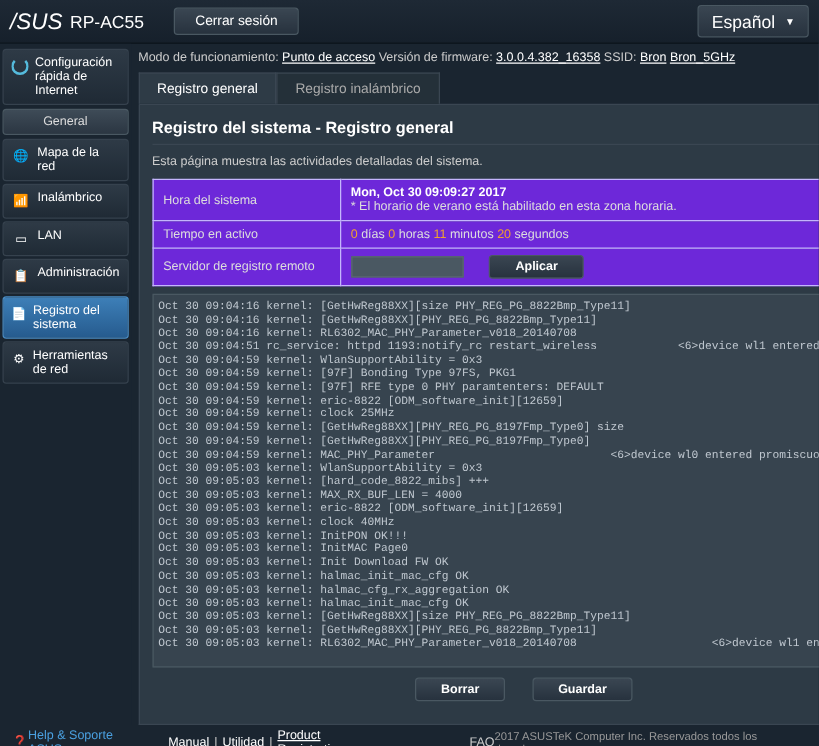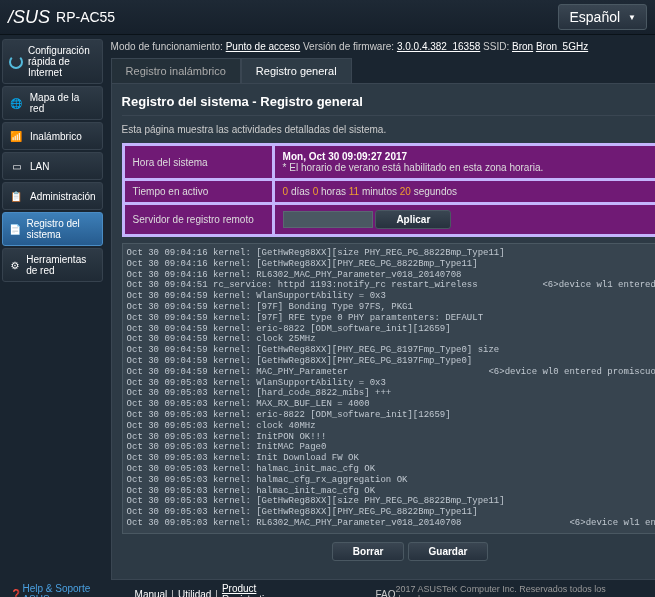--- a/index.html
+++ b/index.html
@@ -7,68 +7,70 @@
 .header { display: flex; align-items: center; padding: 4px 8px; background: linear-gradient(#1e2935, #16202b); border-bottom: 1px solid #0a1218; }
 .brand { font-size: 18px; font-weight: normal; color: #fff; font-style: italic; margin-right: 6px; }
 .model { font-size: 14px; color: #fff; margin-right: 20px; }
 .hbtn { background: linear-gradient(#3a4652, #27323e); border: 1px solid #4a5862; color: #fff; padding: 4px 16px; margin: 0 4px; font-size: 11px; cursor: pointer; border-radius: 3px; }
 .spacer { flex: 1; }
 .lang { background: linear-gradient(#3a4652, #27323e); border: 1px solid #4a5862; color: #fff; padding: 4px 10px; font-size: 14px; cursor: pointer; border-radius: 3px; display: flex; align-items: center; }
 .lang::after { content: "▼"; font-size: 8px; margin-left: 8px; }
 .container { display: flex; height: calc(100% - 52px); }
 .sidebar { width: 130px; background: #1a2530; padding: 2px; }
 .navgroup { background: linear-gradient(#3e4b57, #2b3642); border: 1px solid #4a5862; color: #ddd; padding: 4px; text-align: center; font-size: 10px; margin: 3px 0; border-radius: 3px; }
-.navitem { display: flex; align-items: center; background: linear-gradient(#2e3a46, #1f2a35); border: 1px solid #36424e; padding: 5px 6px; margin: 2px 0; font-size: 10px; cursor: pointer; border-radius: 3px; }
+.navitem { display: flex; background: linear-gradient(#2e3a46, #1f2a35); border: 1px solid #36424e; padding: 5px 6px; margin: 2px 0; font-size: 10px; cursor: pointer; border-radius: 3px; }
 .navitem.active { background: linear-gradient(#3d7fb8, #265b8e); border-color: #4a8cc4; }
 .nicon { width: 16px; height: 16px; margin-right: 5px; display: flex; align-items: center; justify-content: center; }
 .main { flex: 1; padding: 4px 6px 0 6px; display: flex; flex-direction: column; }
 .infobar { font-size: 10px; color: #ccc; padding: 2px 0 6px 0; }
 .infobar .lk { color: #fff; text-decoration: underline; cursor: pointer; }
 .tabs { display: flex; border-bottom: 1px solid #3a4652; }
 .tab { padding: 6px 14px; font-size: 11px; cursor: pointer; background: #243039; color: #aaa; border: 1px solid #3a4652; border-bottom: none; }
 .tab.active { background: #2e3b46; color: #fff; }
 .panel { background: #2d3a45; border: 1px solid #3a4652; border-top: none; padding: 10px; flex: 1; display: flex; flex-direction: column; }
 .ptitle { font-size: 13px; color: #fff; font-weight: bold; padding-bottom: 6px; border-bottom: 1px solid #3a4652; margin-bottom: 8px; }
 .pdesc { font-size: 10px; color: #ccc; margin-bottom: 8px; }
 .tbl { width: 100%; border-collapse: collapse; margin-bottom: 6px; }
-.tbl td { background: #701a75; border: 3px solid #c4b5fd; padding: 5px 8px; font-size: 10px; color: #ddd; }
+.tbl td { background: #6d28d9; border: 1px solid #c4b5fd; padding: 5px 8px; font-size: 10px; color: #ddd; }
 .tbl td:first-child { width: 150px; }
 .val b { color: #fff; }
 .up { color: #ddd; }
 .up .n { color: #f0a030; }
 .inp { background: #4a5862; border: 1px solid #5a6872; color: #fff; padding: 2px 4px; width: 90px; font-size: 10px; }
-.abtn { background: linear-gradient(#3a4652, #27323e); border: 1px solid #4a5862; color: #fff; padding: 3px 20px; font-size: 10px; margin-left: 0; cursor: pointer; border-radius: 3px; font-weight: bold; }
+.abtn { background: linear-gradient(#3a4652, #27323e); border: 1px solid #4a5862; color: #fff; padding: 3px 20px; font-size: 10px; margin-left: 18px; cursor: pointer; border-radius: 3px; font-weight: bold; }
 .log { flex: 1; background: #37444f; border: 1px solid #4a5862; font-family: 'Courier New', monospace; font-size: 9px; color: #c0c8d0; padding: 4px; overflow: auto; white-space: pre; line-height: 1.2; }
 .btns { text-align: center; padding: 8px 0; }
 .footer { display: flex; align-items: center; padding: 3px 10px; font-size: 10px; color: #ccc; background: #1a2530; }
 .help { color: #4aa0e0; margin-right: 12px; display: flex; align-items: center; }
 .flk { color: #fff; text-decoration: underline; margin: 0 4px; cursor: pointer; }
 .copy { margin-left: auto; font-size: 9px; color: #999; }
 .ring { width:14px; height:14px; border:2px solid #5bd; border-radius:50%; border-top-color:transparent; }
 </style>
 </head>
 <body>
 
 <div class="header">
   <span class="brand">/SUS</span>
   <span class="model">RP-AC55</span>
+  <button class="hbtn">Cerrar sesión</button>
   <span class="spacer"></span>
   <div class="lang">
       <span>Español</span>
     </div>
 </div>
 
 <div class="container">
   <div class="sidebar">
     <div class="navitem">
       <span class="nicon">
           <div class="ring"></div>
         </span>
       <span>Configuración rápida de Internet</span>
     </div>
+    <div class="navgroup">General</div>
     <div class="navitem">
       <span class="nicon">🌐</span>
       <span>Mapa de la red</span>
     </div>
     <div class="navitem">
       <span class="nicon">📶</span>
       <span>Inalámbrico</span>
     </div>
     <div class="navitem">
       <span class="nicon">▭</span>
@@ -93,22 +95,22 @@
       <span>Modo de funcionamiento:</span>
       <span class="lk">Punto de acceso</span>
       <span>Versión de firmware:</span>
       <span class="lk">3.0.0.4.382_16358</span>
       <span>SSID:</span>
       <span class="lk">Bron</span>
       <span class="lk">Bron_5GHz</span>
     </div>
 
     <div class="tabs">
+      <div class="tab active">Registro general</div>
       <div class="tab">Registro inalámbrico</div>
-      <div class="tab active">Registro general</div>
     </div>
 
     <div class="panel">
       <div class="ptitle">Registro del sistema - Registro general</div>
       <div class="pdesc">Esta página muestra las actividades detalladas del sistema.</div>
 
       <table class="tbl">
         <tbody>
             <tr>
           <td>Hora del sistema</td>

